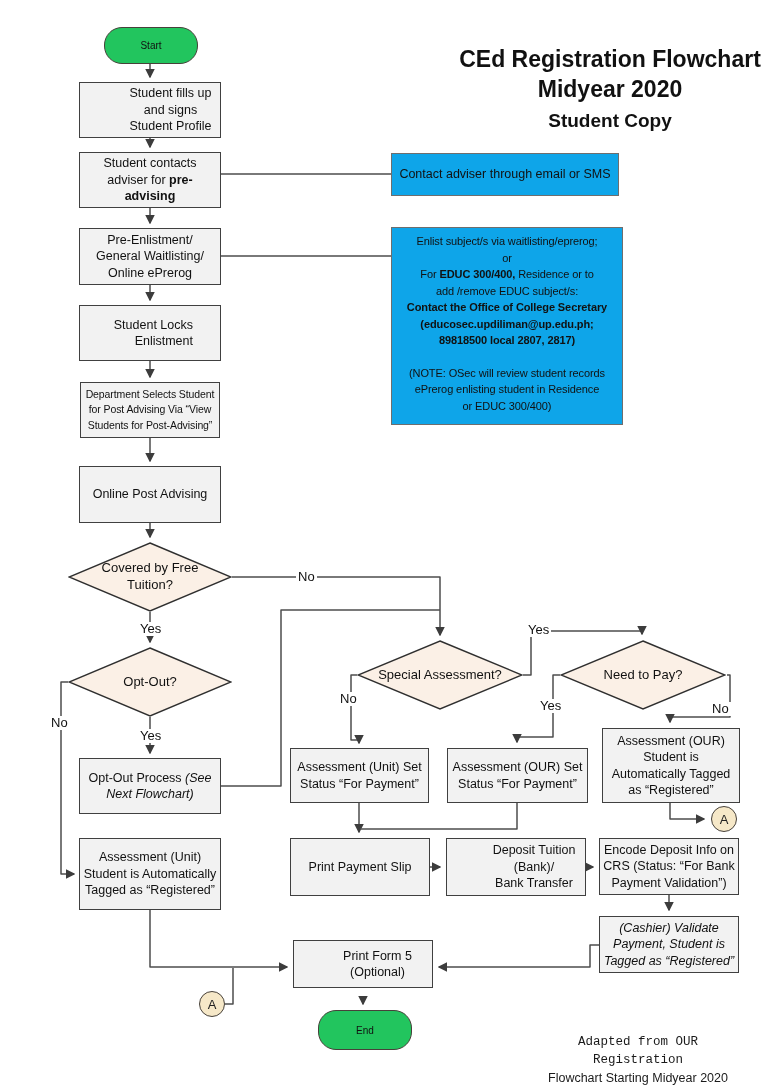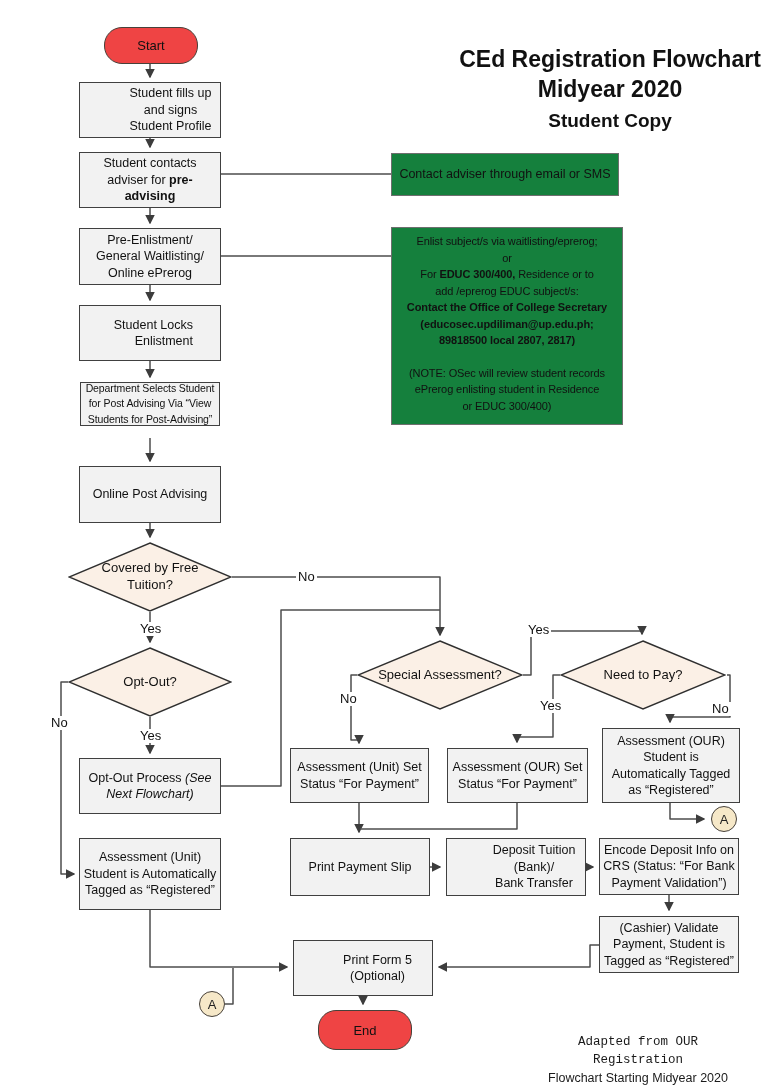--- a/index.html
+++ b/index.html
@@ -3,24 +3,24 @@
 <meta charset="utf-8">
 <style>
   html,body{margin:0;padding:0;background:#ffffff;}
   #page{position:relative;width:768px;height:1086px;background:#ffffff;overflow:hidden;
         font-family:"Liberation Sans",sans-serif;color:#111;}
   #wires{position:absolute;left:0;top:0;width:768px;height:1086px;pointer-events:none;}
   .box{position:absolute;box-sizing:border-box;background:#f2f2f2;border:1.6px solid #404040;
        display:flex;align-items:center;justify-content:center;text-align:center;
        font-size:12.5px;line-height:1.32;padding:2px 3px;}
   .box .blk{display:block;}
-  .note{background:#15803d;border:1.8px solid #6e6e6e;}
+  .note{background:#0ea5e9;border:1.8px solid #6e6e6e;}
   .note2{font-size:11px;line-height:1.5;letter-spacing:-0.1px;display:block;padding:3px 1px;}
   .note2 .blk{display:block;}
-  .terminal{background:#ef4444;border:1.6px solid #47413a;border-radius:18px;font-size:13px;}
+  .terminal{background:#22c55e;border:1.6px solid #47413a;border-radius:18px;font-size:10px;}
   .diamond{position:absolute;}
   .diamond svg{position:absolute;left:0;top:0;}
   .diamond .dtext{position:absolute;inset:0;display:flex;align-items:center;justify-content:center;
        text-align:center;font-size:13px;line-height:1.3;padding:0 20px;}
   .sm{font-size:10.5px;line-height:1.45;letter-spacing:-0.1px;padding:1px;}
   .badge{position:absolute;width:26px;height:26px;border-radius:50%;background:#f6e8c8;
        border:1.6px solid #47413a;box-sizing:border-box;display:flex;align-items:center;
        justify-content:center;font-size:13px;color:#222;}
   .lbl{position:absolute;font-size:13px;background:#ffffff;padding:0 2px;line-height:1.1;color:#111;}
   .ttl{position:absolute;left:440px;top:44px;width:340px;text-align:center;font-weight:bold;}
@@ -98,21 +98,21 @@
       <span class="blk">Pre-Enlistment/</span>
       <span class="blk">General Waitlisting/</span>
       <span class="blk">Online ePrerog</span>
     </span>
   </div>
 
   <div class="box" style="left:79px;top:305px;width:142px;height:56px;">
     <span style="padding:0 24px;text-align:right;">Student Locks Enlistment</span>
   </div>
 
-  <div class="box sm" style="left:80px;top:382px;width:140px;height:44px;">
+  <div class="box sm" style="left:80px;top:382px;width:140px;height:56px;">
     <span>Department Selects Student for Post Advising Via “View Students for Post-Advising”</span>
   </div>
 
   <div class="box" style="left:79px;top:466px;width:142px;height:57px;">
     <span>Online Post Advising</span>
   </div>
 
   <div class="diamond" style="left:68px;top:542px;width:164px;height:70px;">
     <svg width="164" height="70" viewBox="0 0 164 70">
       <polygon points="82,1 163,35 82,69 1,35" fill="#fbf0e6" stroke="#2f2f2f" stroke-width="1.4"></polygon>
@@ -169,25 +169,25 @@
     <span>
       <span class="blk">Deposit Tuition (Bank)/</span>
       <span class="blk">Bank Transfer</span>
     </span>
   </div>
 
   <div class="box" style="left:599px;top:838px;width:140px;height:57px;">
     <span>Encode Deposit Info on CRS (Status: “For Bank Payment Validation”)</span>
   </div>
 
-  <div class="box" style="left:599px;top:916px;width:140px;height:57px;">
+  <div class="box" style="left:599px;top:916px;width:140px;height:57px;font-style:italic;">
     <span>(Cashier) Validate Payment, Student is Tagged as “Registered”</span>
   </div>
 
-  <div class="box" style="left:293px;top:940px;width:140px;height:56px;padding-left:32px;">
+  <div class="box" style="left:293px;top:940px;width:140px;height:48px;padding-left:32px;">
     <span>Print Form 5 (Optional)</span>
   </div>
 
   <div class="terminal" style="left:318px;top:1010px;width:92px;height:38px;position:absolute;display:flex;align-items:center;justify-content:center;">
     <span>End</span>
   </div>
 
   <div class="badge" style="left:711px;top:806px;">
     <span>A</span>
   </div>
@@ -197,21 +197,21 @@
 
   <div class="box note" style="left:391px;top:153px;width:228px;height:43px;">
     <span>Contact adviser through email or SMS</span>
   </div>
 
   <div class="box note" style="left:391px;top:227px;width:232px;height:198px;align-items:flex-start;">
     <span class="note2" style="width:100%;">
       <span class="blk">Enlist subject/s via waitlisting/eprerog;</span>
       <span class="blk">or</span>
       <span class="blk"><span>For </span><span class="b">EDUC 300/400,</span><span> Residence or to</span></span>
-      <span class="blk">add /eprerog EDUC subject/s:</span>
+      <span class="blk">add /remove EDUC subject/s:</span>
       <span class="blk b">Contact the Office of College Secretary</span>
       <span class="blk b">(educosec.updiliman@up.edu.ph;</span>
       <span class="blk b">89818500 local 2807, 2817)</span>
       <span class="spacer"></span>
       <span class="blk">(NOTE: OSec will review student records</span>
       <span class="blk">ePrerog enlisting student in Residence</span>
       <span class="blk">or EDUC 300/400)</span>
     </span>
   </div>
 

